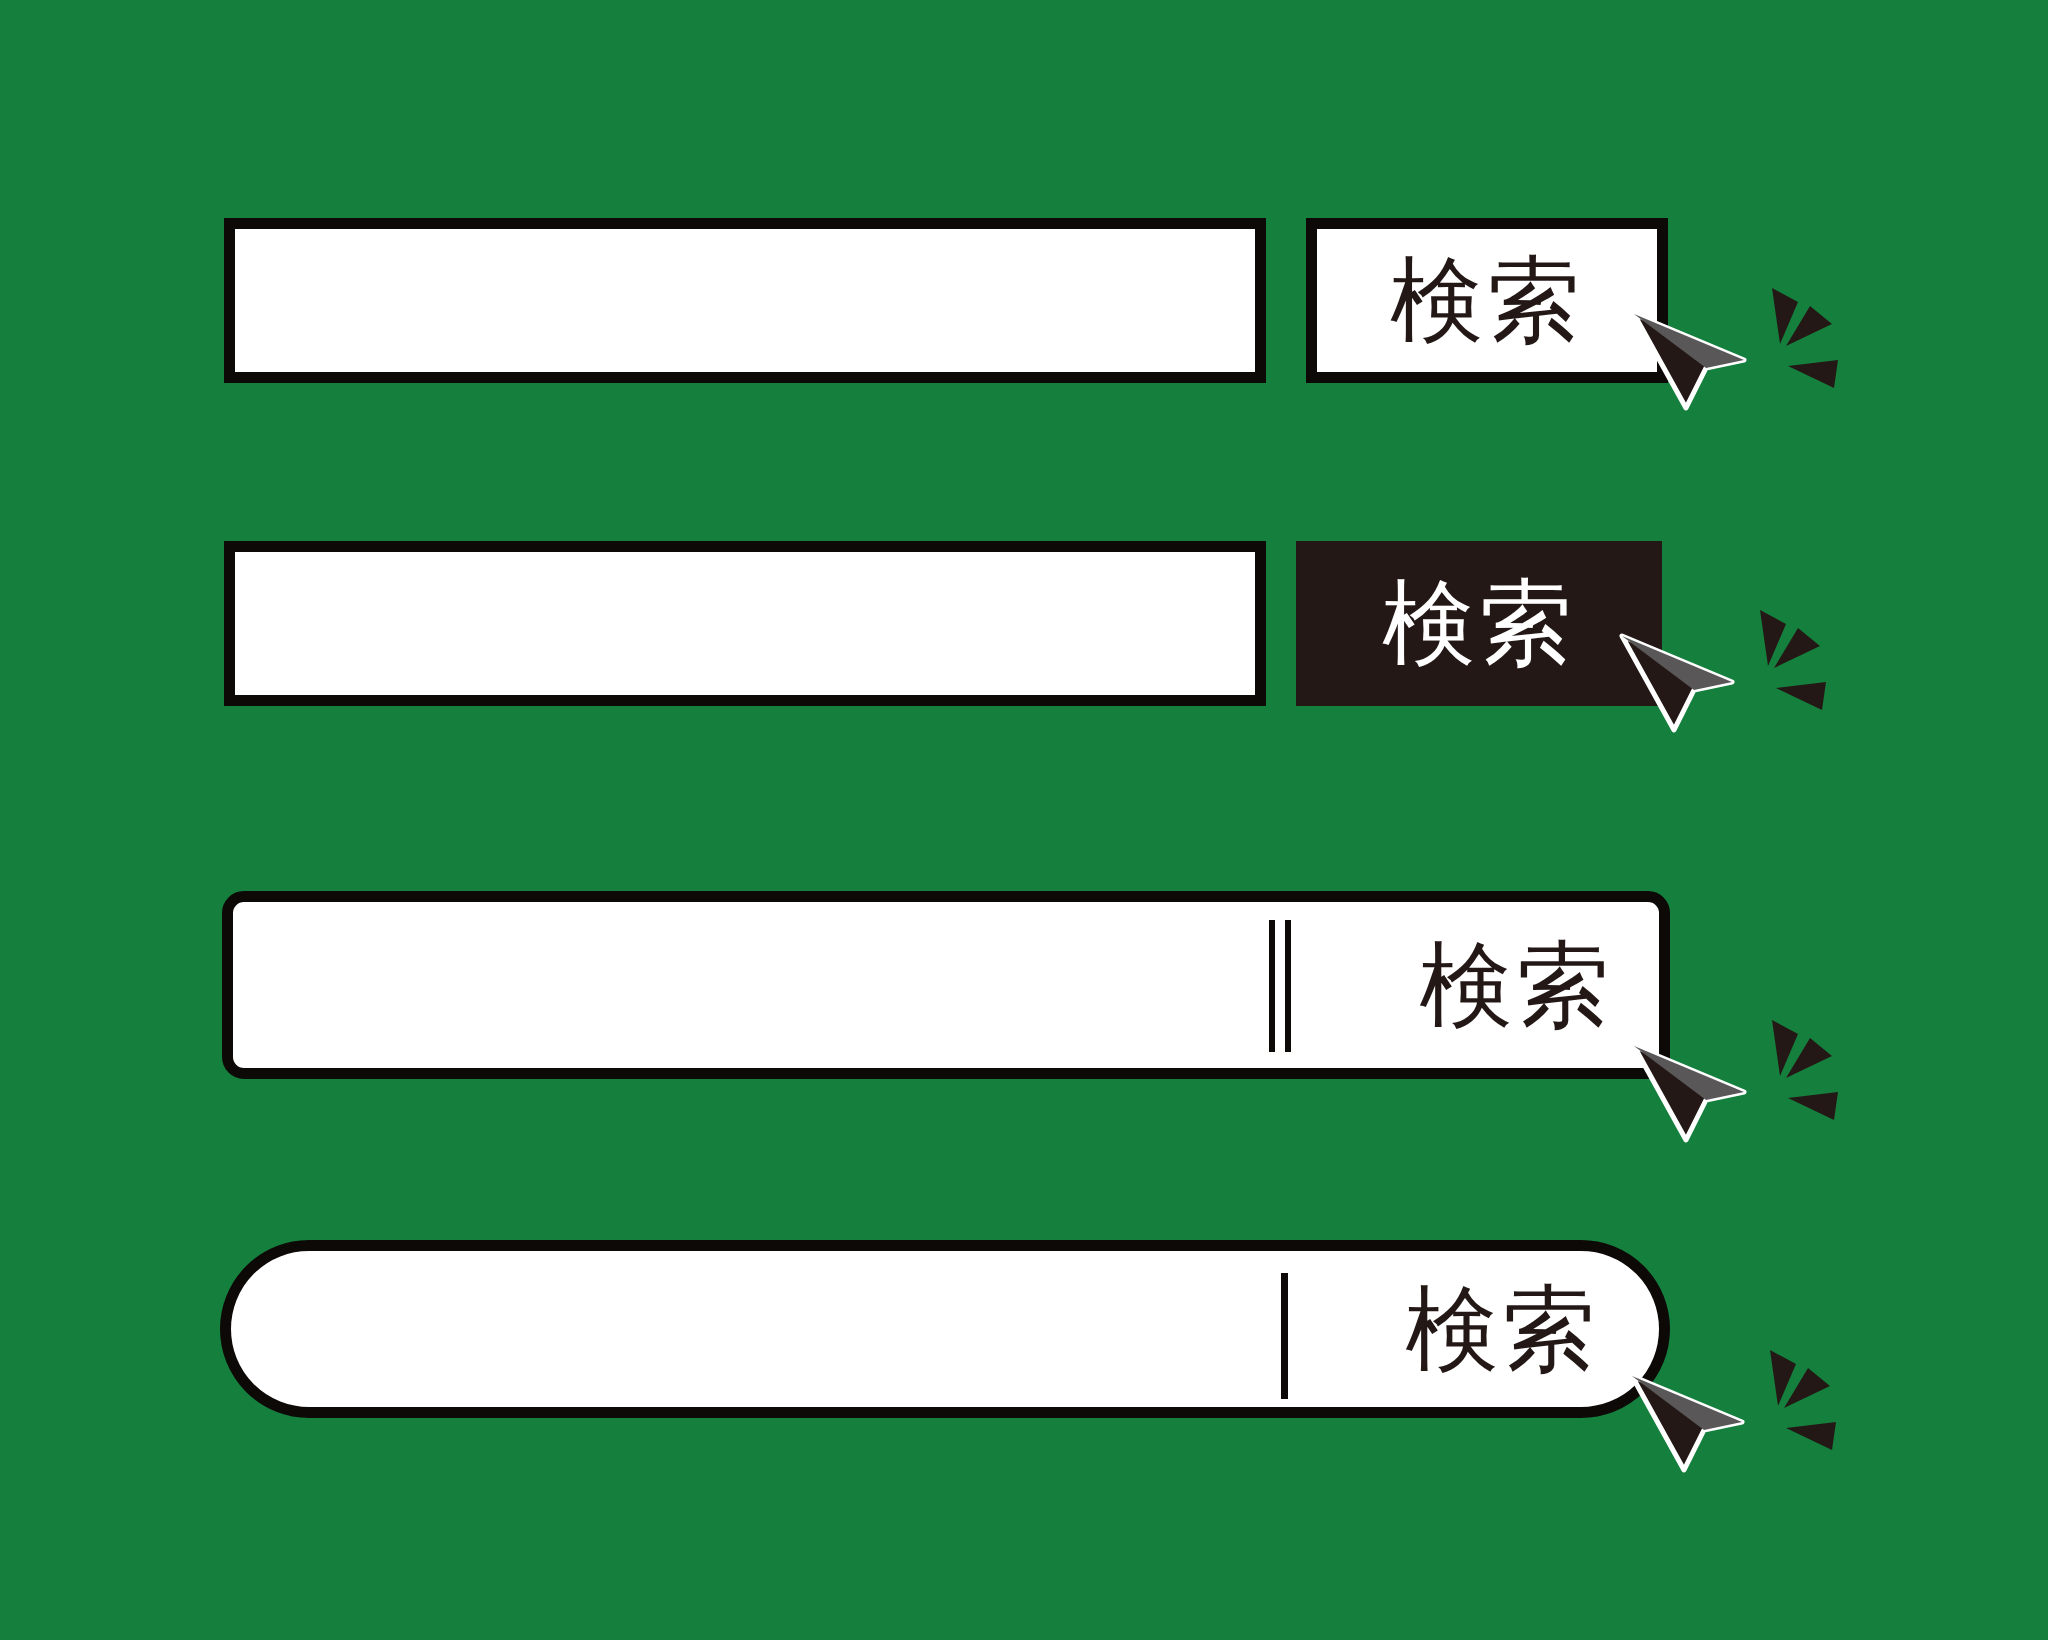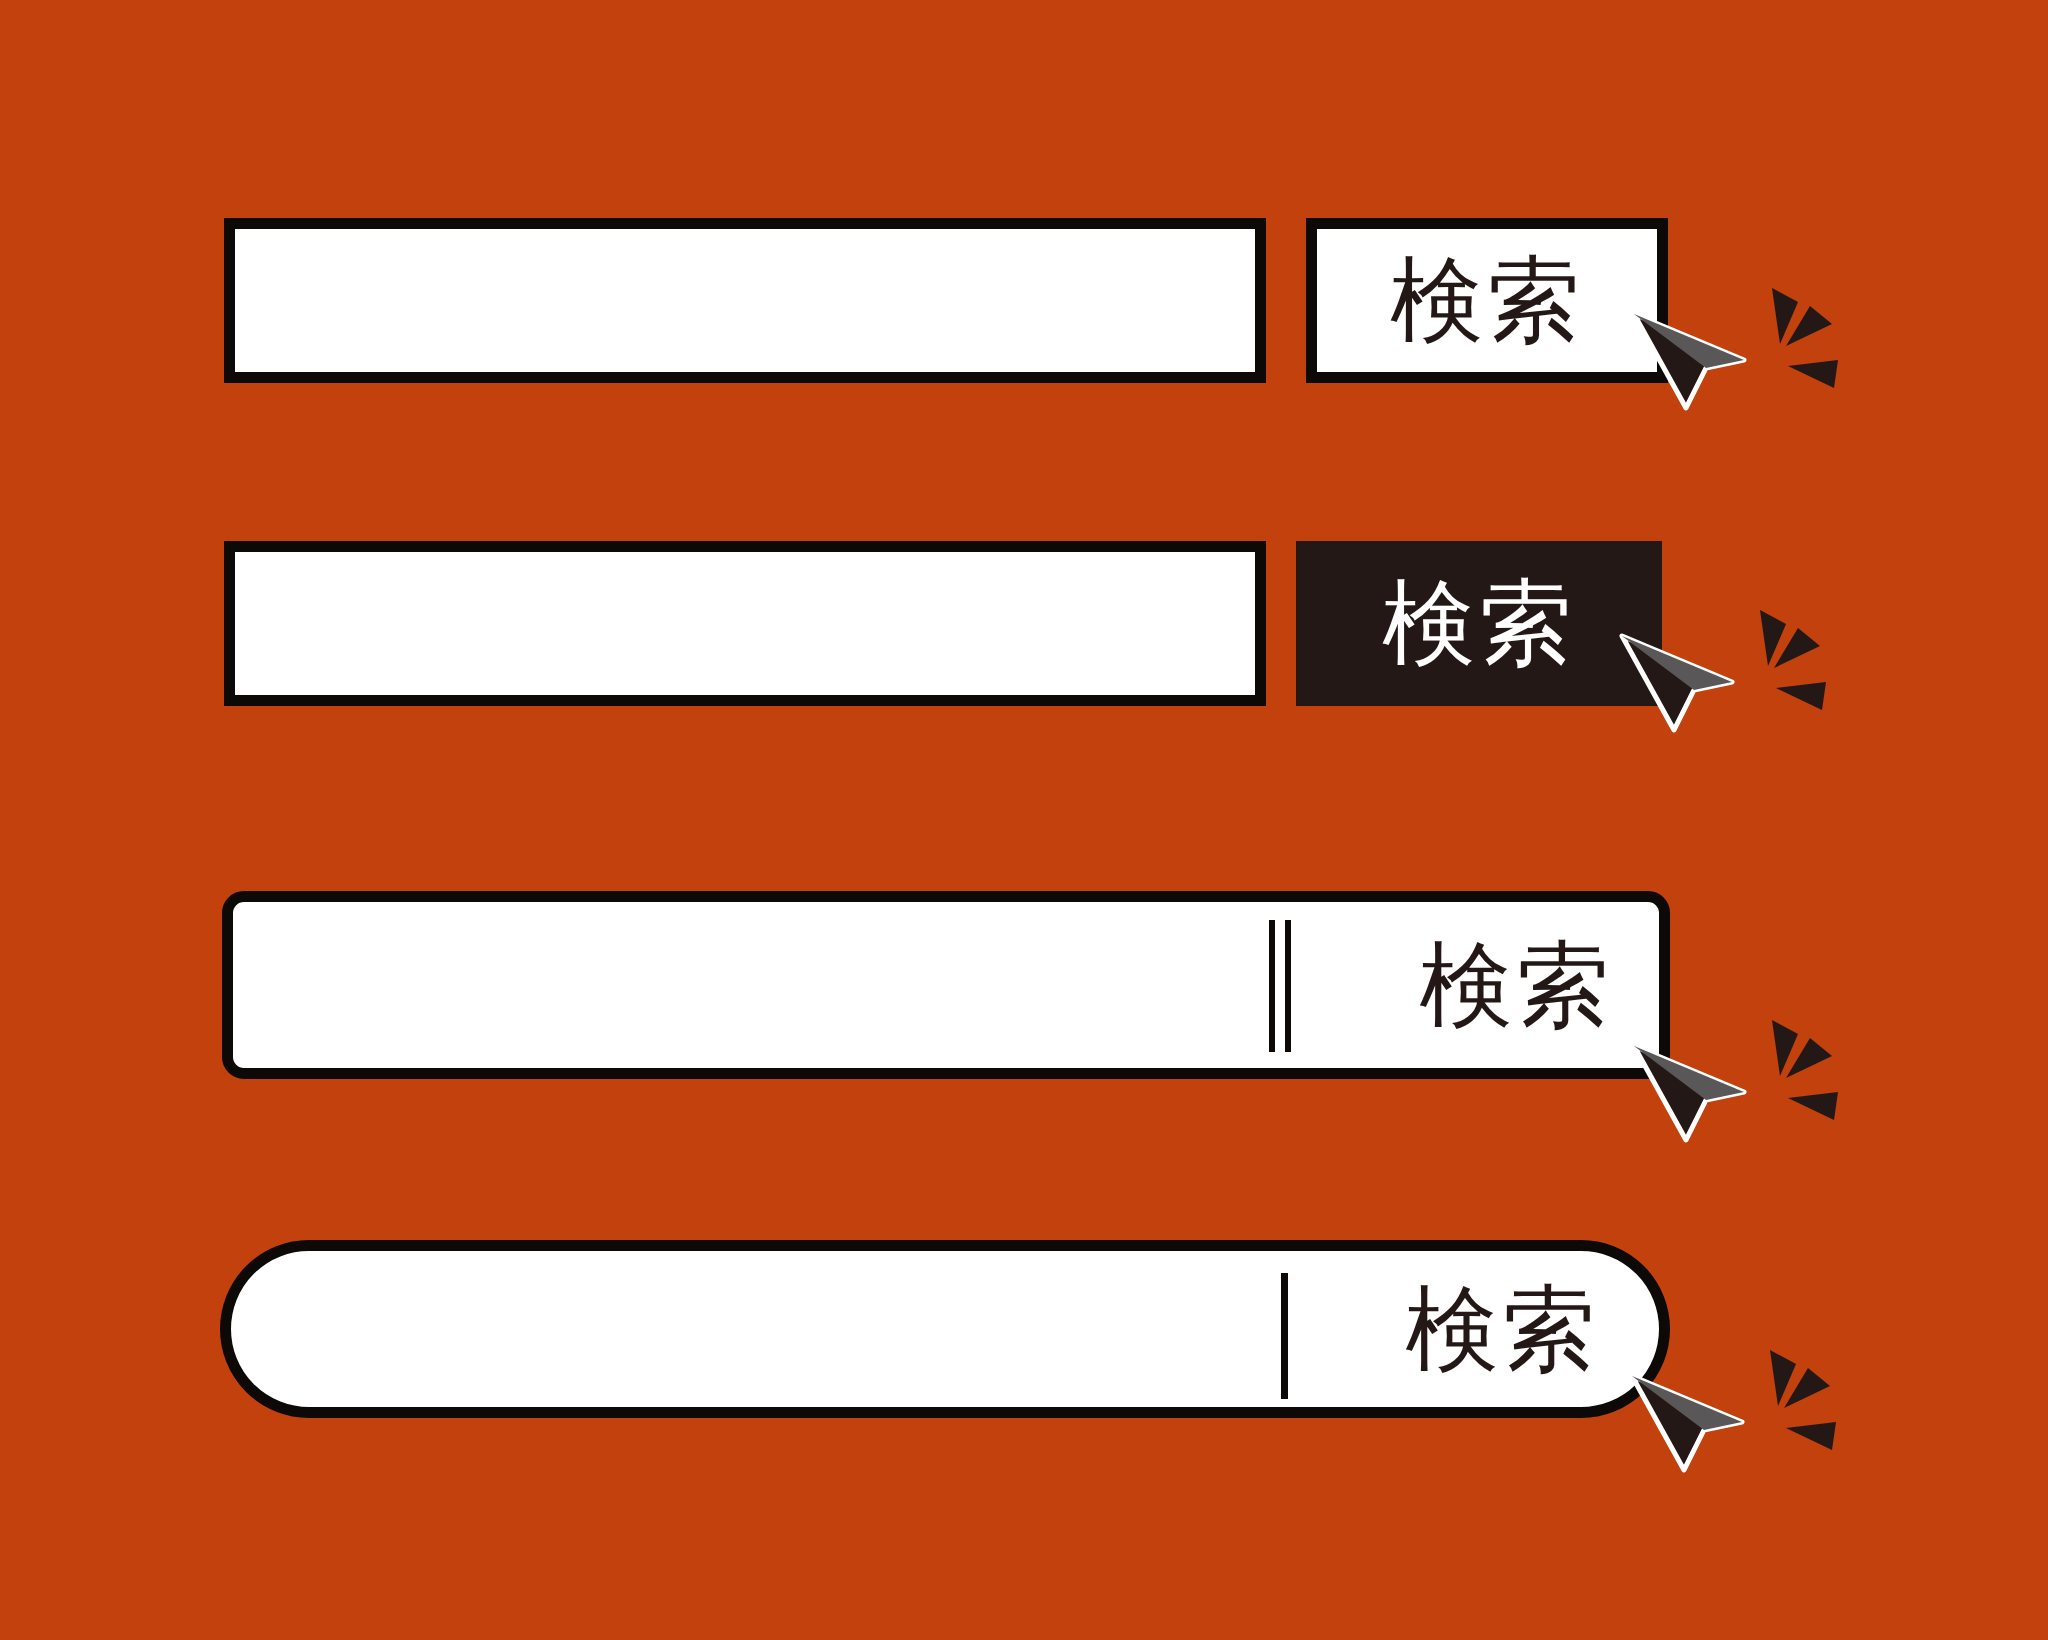--- a/index.html
+++ b/index.html
@@ -12,21 +12,21 @@
     width: 2048px;
     height: 1640px;
     overflow: hidden;
     font-family: "Liberation Sans", "DejaVu Sans", sans-serif;
   }
 
   #stage {
     position: relative;
     width: 2048px;
     height: 1640px;
-    background: #c2410c;
+    background: #15803d;
   }
 
   
   .abs { position: absolute; }
 
   
   .input-square {
     box-sizing: border-box;
     background: #ffffff;
     border: 11px solid #0d0907;

